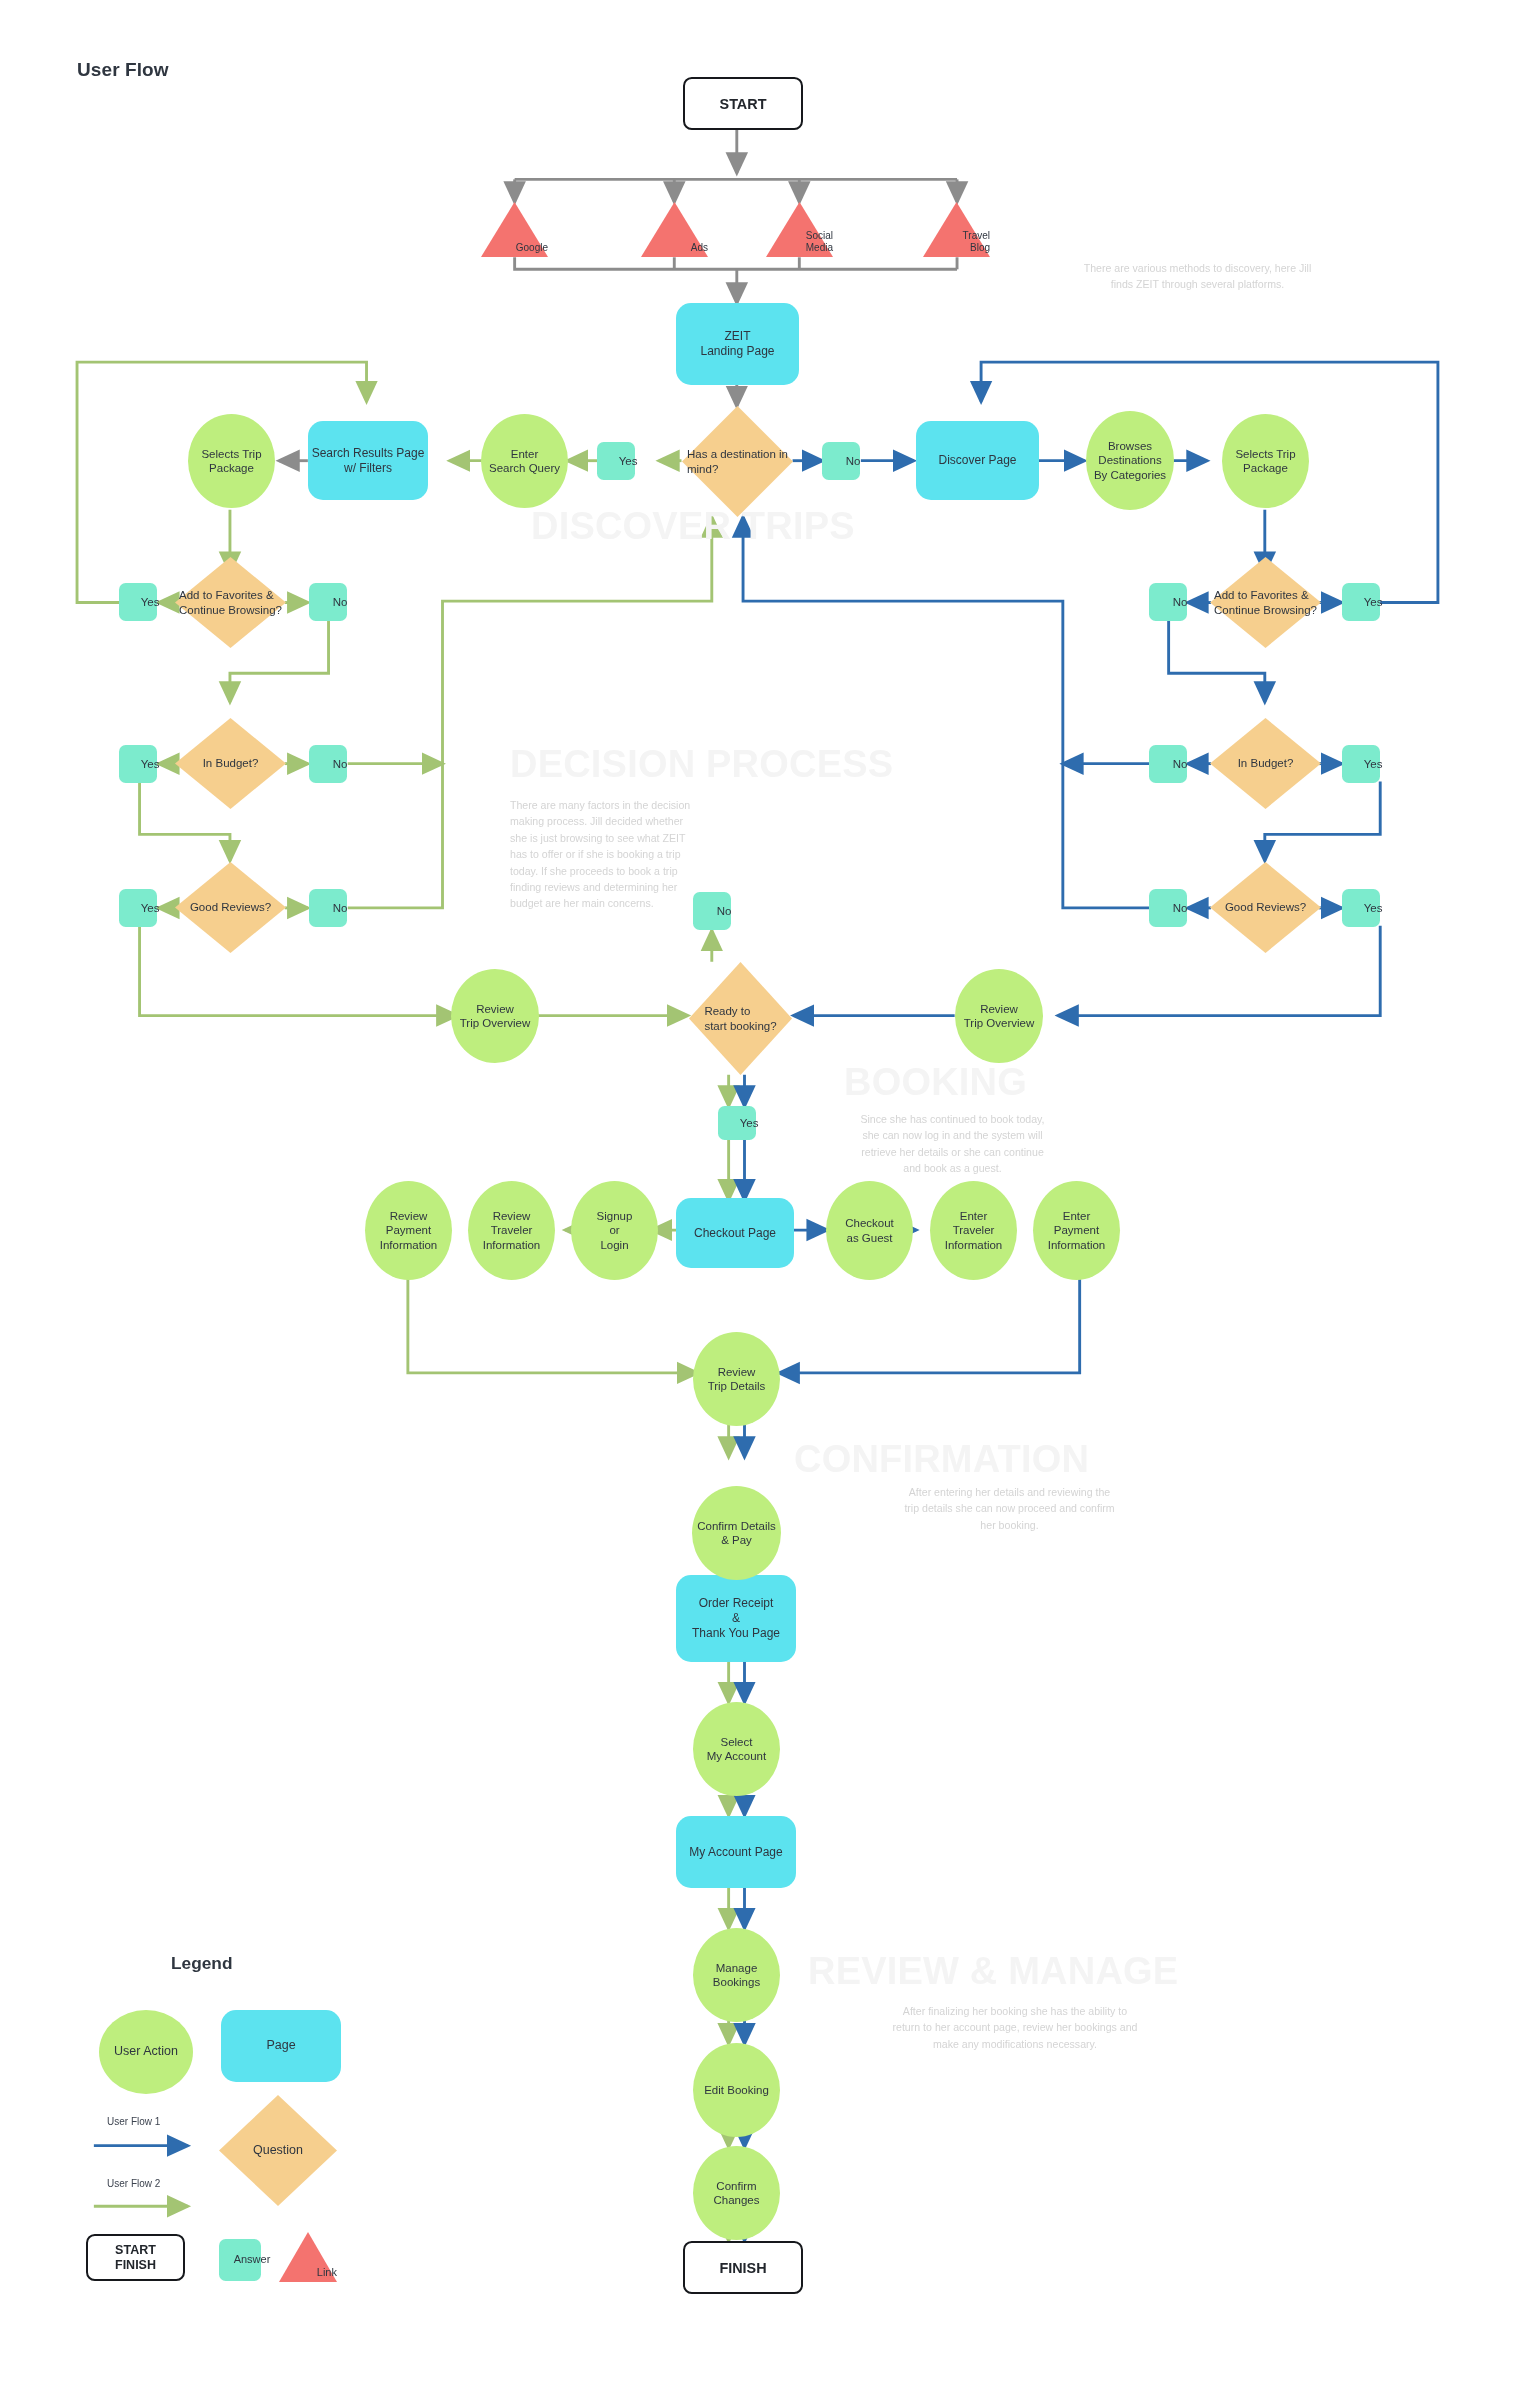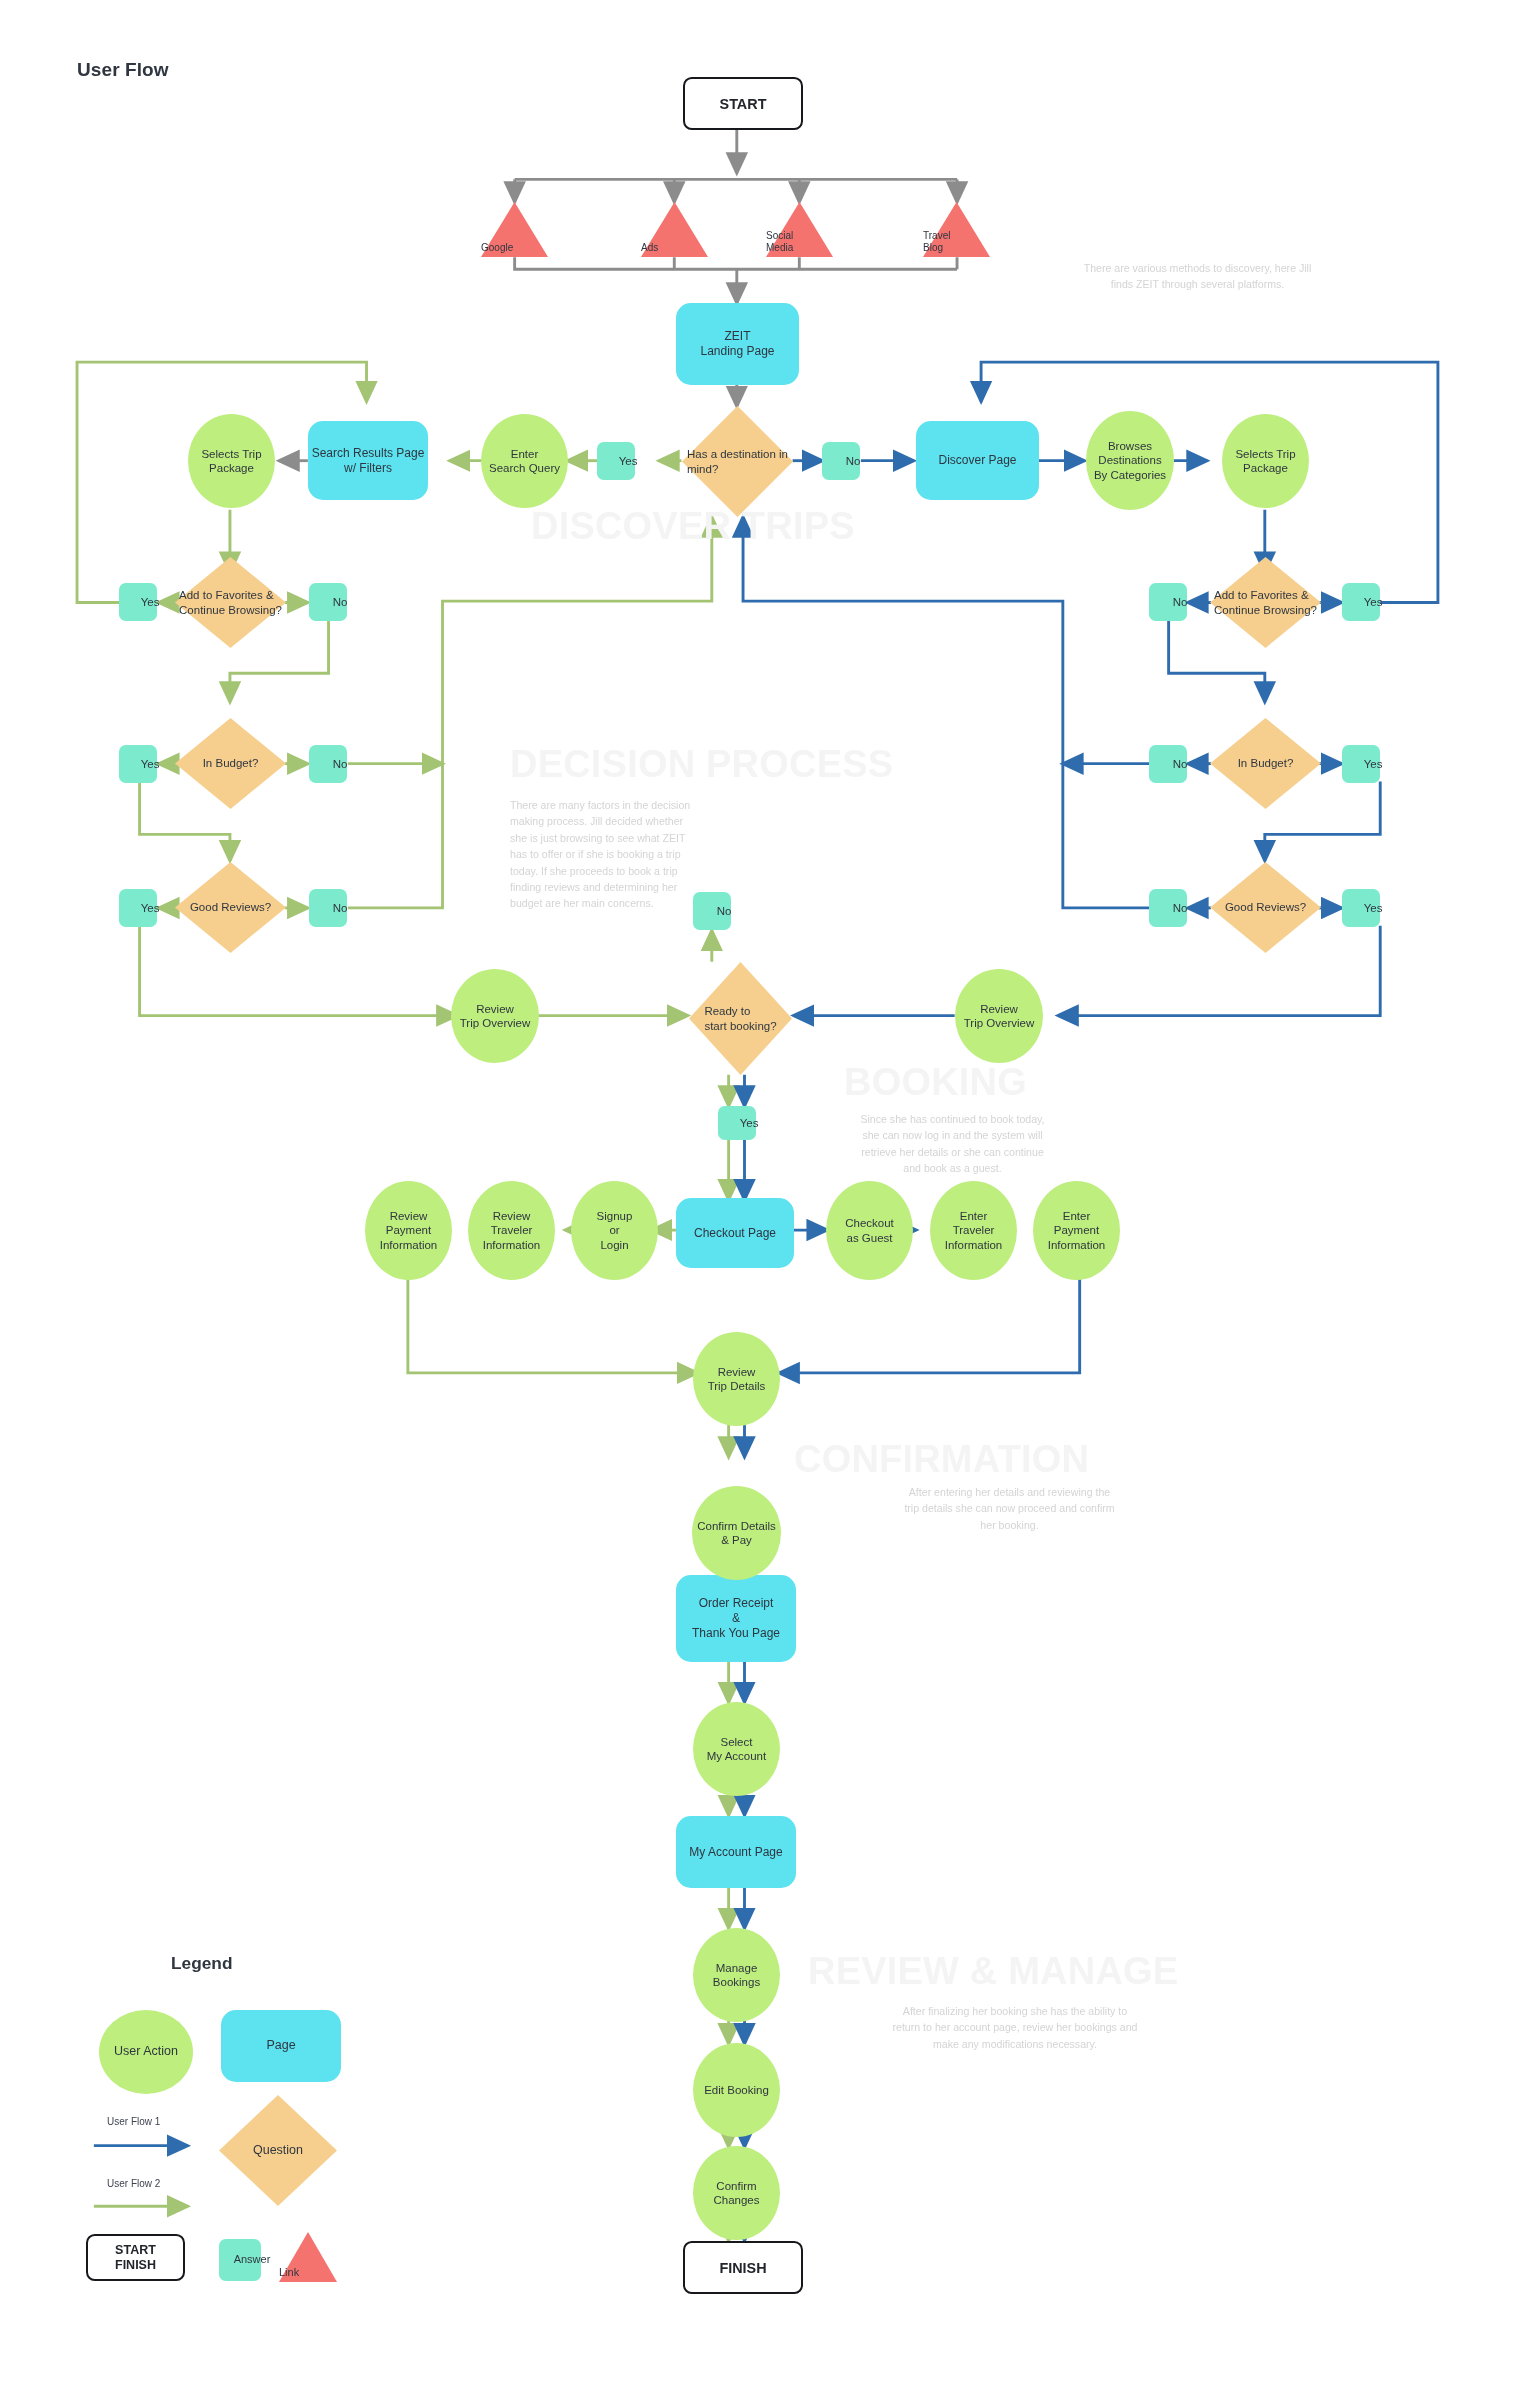--- a/index.html
+++ b/index.html
@@ -47,21 +47,21 @@
   }
 
   
   .answer-node { background:#7CEBCD; border-radius:6.7px; font-size:11.5px; color:#2f3640;padding-left:24px; }
 
   
   .link-wrap { position:absolute; }
   .link-wrap .tri { position:absolute; inset:0; background:#F4736F;
       clip-path:polygon(50% 0%, 100% 100%, 0% 100%); }
   .link-wrap .ltext { position:absolute; left:0; right:0; bottom:2.9px;
-      text-align:left; font-size:10px; color:#2f3640; line-height:1.2; white-space:pre-line; }
+      text-align:right; font-size:10px; color:#2f3640; line-height:1.2; white-space:pre-line; }
 
   
   .phase-title {
     position:absolute; font-size:38px; font-weight:bold; color:#F4F4F4;
     letter-spacing:0.2px; white-space:nowrap;
   }
   .phase-blurb {
     position:absolute; font-size:10.6px; color:#D4D4D4; text-align:center;
     line-height:1.55;
   }

